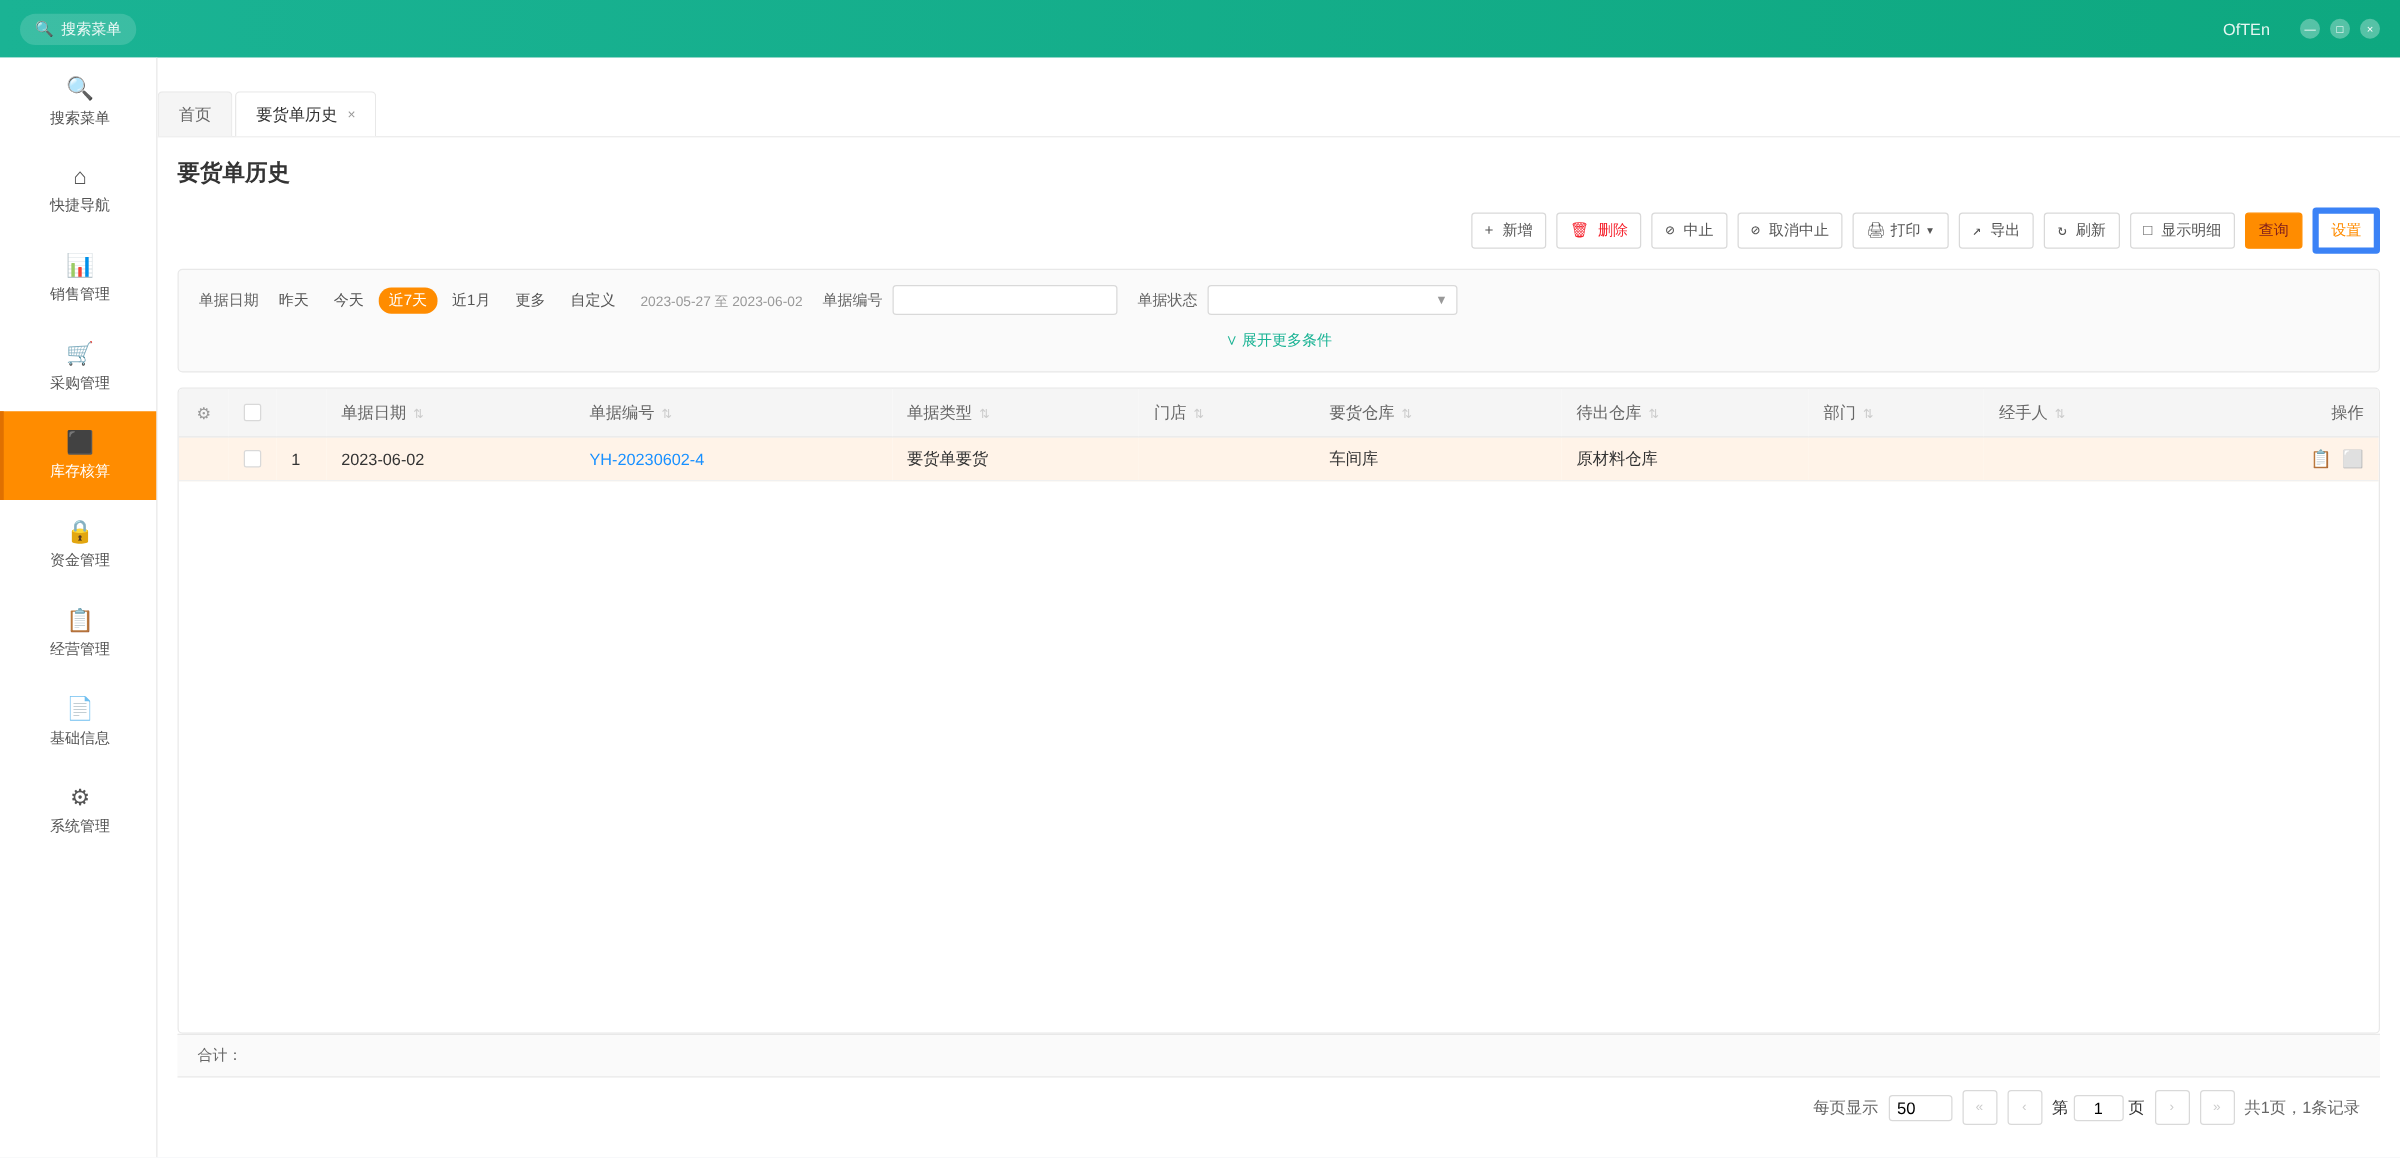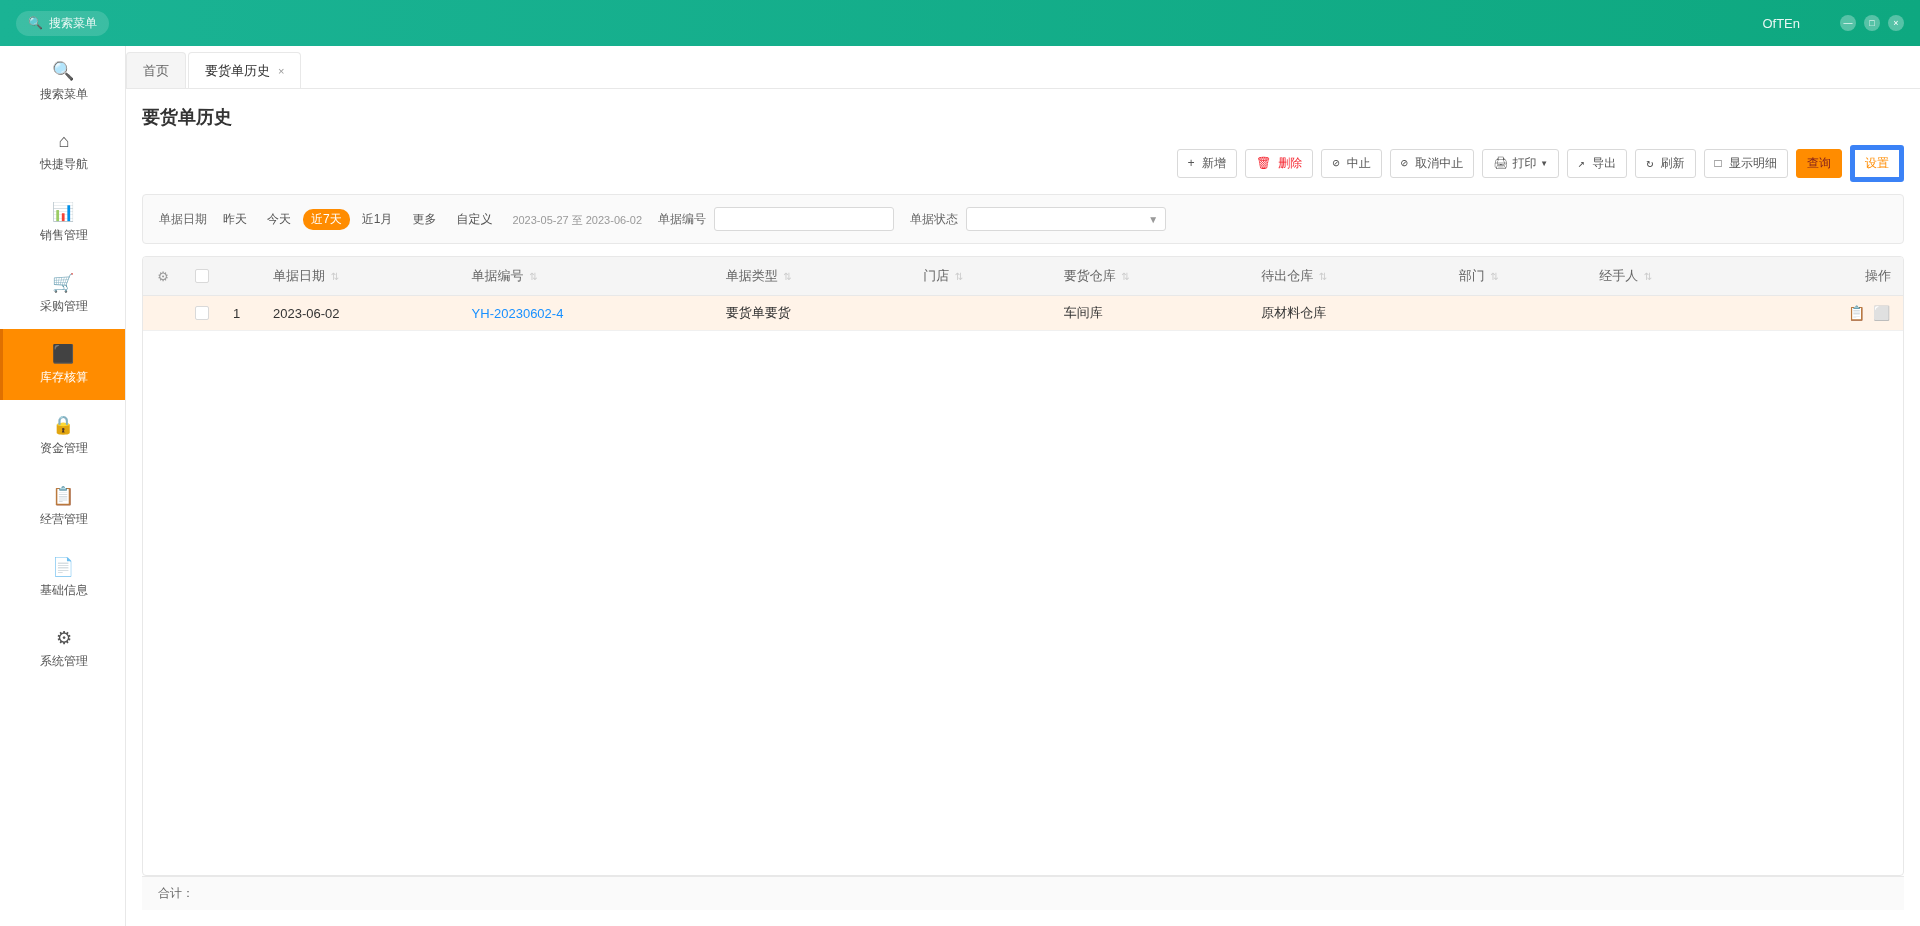--- a/index.html
+++ b/index.html
@@ -14,21 +14,21 @@
     .sidebar { width: 126px; background: #fff; border-right: 1px solid #e8e8e8; display: flex; flex-direction: column; flex-shrink: 0; }
     .sidebar-item { display: flex; flex-direction: column; align-items: center; justify-content: center; padding: 14px 8px; cursor: pointer; color: #555; border-left: 3px solid transparent; }
     .sidebar-item.active { background: #ff8c00; color: white; border-left: 3px solid #e07000; }
     .sidebar-item .icon { font-size: 18px; margin-bottom: 4px; }
     .sidebar-item .label { font-size: 12px; }
 
     
     .content-area { flex: 1; display: flex; flex-direction: column; overflow: hidden; }
 
     
-    .tab-bar { height: 43px; background: #fff; display: flex; align-items: flex-end; border-bottom: 1px solid #e8e8e8; padding-left: 0; flex-shrink: 0; }
+    .tab-bar { height: 64px; background: #fff; display: flex; align-items: flex-end; border-bottom: 1px solid #e8e8e8; padding-left: 0; flex-shrink: 0; }
     .tab { height: 36px; padding: 0 16px; display: flex; align-items: center; cursor: pointer; border: 1px solid #e8e8e8; border-bottom: none; background: #f5f5f5; color: #666; margin-right: 2px; border-radius: 4px 4px 0 0; font-size: 13px; }
     .tab.home { background: #f5f5f5; }
     .tab.active { background: #fff; color: #333; border-color: #e8e8e8; }
     .tab .close { margin-left: 8px; color: #999; font-size: 11px; }
 
     
     .page-content { flex: 1; background: #fff; overflow: auto; padding: 16px; display: flex; flex-direction: column; }
     .page-title { font-size: 18px; font-weight: bold; color: #333; margin-bottom: 16px; }
 
     
@@ -73,21 +73,21 @@
 
     
     .pagination { padding: 10px 16px; background: #fff; border-top: 1px solid #e8e8e8; display: flex; align-items: center; justify-content: flex-end; gap: 8px; font-size: 13px; flex-shrink: 0; }
     .page-size-label { color: #666; }
     .page-size-select { border: 1px solid #d9d9d9; border-radius: 3px; padding: 2px 20px 2px 6px; appearance: none; background: #fff; cursor: pointer; }
     .page-nav-btn { width: 28px; height: 28px; border: 1px solid #d9d9d9; background: #fff; border-radius: 3px; cursor: pointer; display: flex; align-items: center; justify-content: center; font-size: 11px; color: #555; }
     .page-nav-btn.disabled { color: #ccc; cursor: not-allowed; }
     .page-input-wrapper { display: flex; align-items: center; gap: 4px; }
     .page-input { width: 40px; border: 1px solid #d9d9d9; border-radius: 3px; padding: 2px 4px; text-align: center; font-size: 13px; }
     .page-total { color: #666; }
-    .top-bar-right { margin-left: auto; display: flex; align-items: center; gap: 32px; font-size: 13px; }
+    .top-bar-right { margin-left: auto; display: flex; align-items: center; gap: 16px; font-size: 13px; }
     .top-bar-icon { cursor: pointer; color: rgba(255,255,255,0.9); }
     .window-controls { display: flex; gap: 8px; margin-left: 8px; }
     .win-btn { width: 16px; height: 16px; border-radius: 50%; border: none; cursor: pointer; font-size: 9px; display: flex; align-items: center; justify-content: center; }
     .win-btn.minimize { background: rgba(255,255,255,0.3); color: white; }
     .win-btn.maximize { background: rgba(255,255,255,0.3); color: white; }
     .win-btn.close-btn { background: rgba(255,255,255,0.3); color: white; }
 
     
     .checkbox { width: 14px; height: 14px; border: 1px solid #d9d9d9; border-radius: 2px; cursor: pointer; background: #fff; }
     .settings-icon-cell { color: #999; cursor: pointer; }
@@ -213,20 +213,23 @@
             </div>
 
             <div class="filter-item">
               <span class="filter-label">单据状态</span>
               <div class="select-wrapper">
                 <select class="filter-select">
                   <option value=""></option>
                 </select>
               </div>
             </div>
+          </div>
+          <div class="filter-row-2">
+            <span class="expand-more">∨ 展开更多条件</span>
           </div>
         </div>
 
         <div class="table-container">
           <table>
             <thead>
               <tr>
                 <th style="width:40px; text-align:center;">
                   <span class="settings-icon-cell">⚙</span>
                 </th>
@@ -296,17 +299,34 @@
                 </td>
               </tr>
             </tbody>
           </table>
         </div>
 
         <div class="table-footer">
           <span class="sum-label">合计：</span>
         </div>
 
+        <div class="pagination">
+          <span class="page-size-label">每页显示</span>
+          <select class="page-size-select">
+            <option value="50" selected="">50</option>
+            <option value="100">100</option>
+          </select>
+          <button class="page-nav-btn disabled">«</button>
+          <button class="page-nav-btn disabled">‹</button>
+          <div class="page-input-wrapper">
+            <span>第</span>
+            <input class="page-input" type="text" value="1" style="">
+            <span>页</span>
+          </div>
+          <button class="page-nav-btn disabled">›</button>
+          <button class="page-nav-btn disabled">»</button>
+          <span class="page-total">共1页，1条记录</span>
+        </div>
 
       </div>
     </div>
   </div>
 </div>
 
 </body></html>

